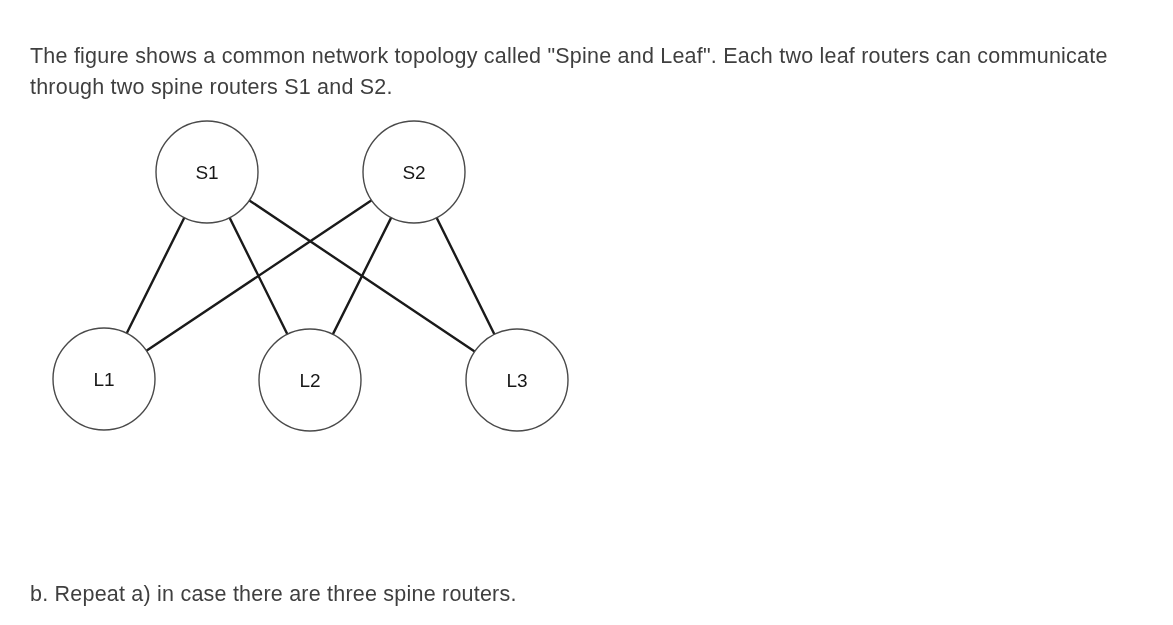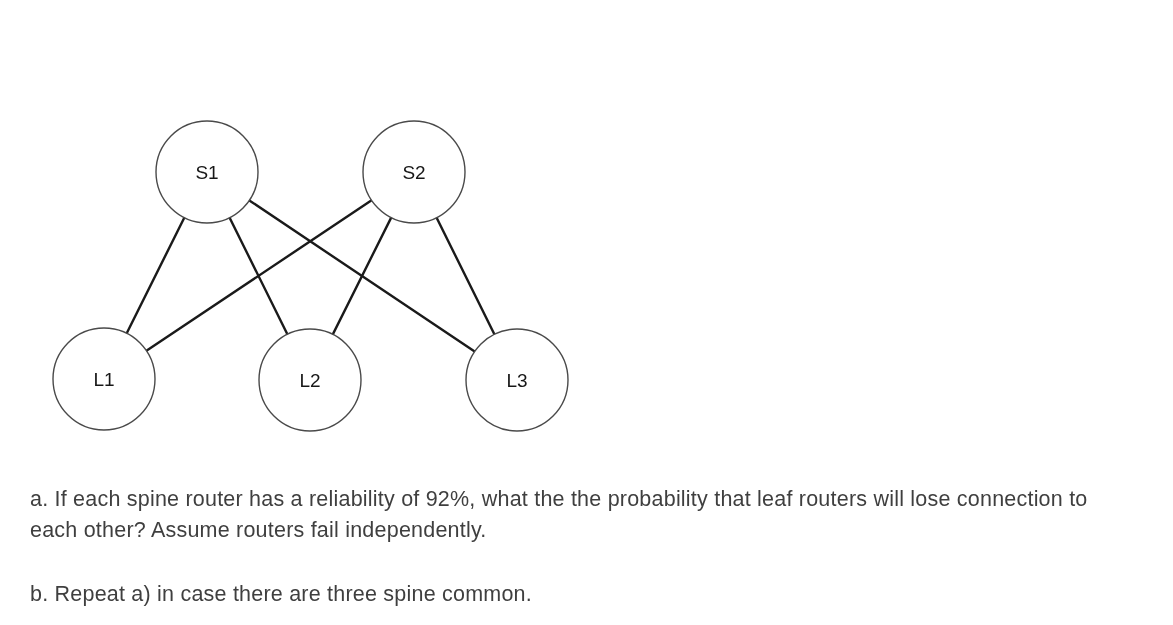--- a/index.html
+++ b/index.html
@@ -78,20 +78,21 @@
     font-weight: 400;
     text-anchor: middle;
     dominant-baseline: central;
   }
 </style>
 </head>
 <body>
 
 <div class="page">
 
+  <p class="prose" id="intro-text">The figure shows a common network topology called "Spine and Leaf". Each two leaf routers can communicate through two spine routers S1 and S2.</p>
 
   <div id="topology-figure">
     <svg id="topology-svg" viewBox="0 0 620 340" xmlns="http://www.w3.org/2000/svg">
       <g id="edge-layer">
           <line x1="166.28" y1="109.66" x2="108.72" y2="225.34" class="edge-line" stroke="#1a1a1a"></line>
           <line x1="211.63" y1="109.70" x2="269.37" y2="226.30" class="edge-line" stroke="#1a1a1a"></line>
           <line x1="231.35" y1="92.42" x2="456.65" y2="243.58" class="edge-line" stroke="#1a1a1a"></line>
           <line x1="353.59" y1="92.32" x2="128.41" y2="242.68" class="edge-line" stroke="#1a1a1a"></line>
           <line x1="373.19" y1="109.62" x2="314.81" y2="226.38" class="edge-line" stroke="#1a1a1a"></line>
           <line x1="418.63" y1="109.70" x2="476.37" y2="226.30" class="edge-line" stroke="#1a1a1a"></line>
@@ -114,17 +115,16 @@
             <text x="292" y="272" class="node-label">L2</text>
           </g>
           <g>
             <circle cx="499" cy="272" r="51" class="node-circle" fill="#ffffff" stroke="#4a4a4a"></circle>
             <text x="499" y="272" class="node-label">L3</text>
           </g>
         </g>
     </svg>
   </div>
 
-  <p class="prose" id="question-a">a. If each spine router has a reliability of 92%, what the the probability that leaf routers will lose connection to each other? Assume routers fail independently.</p>
 
-  <p class="prose" id="question-b">b. Repeat a) in case there are three spine common.</p>
+  <p class="prose" id="question-b">b. Repeat a) in case there are three spine routers.</p>
 
 </div>
 
 </body></html>

